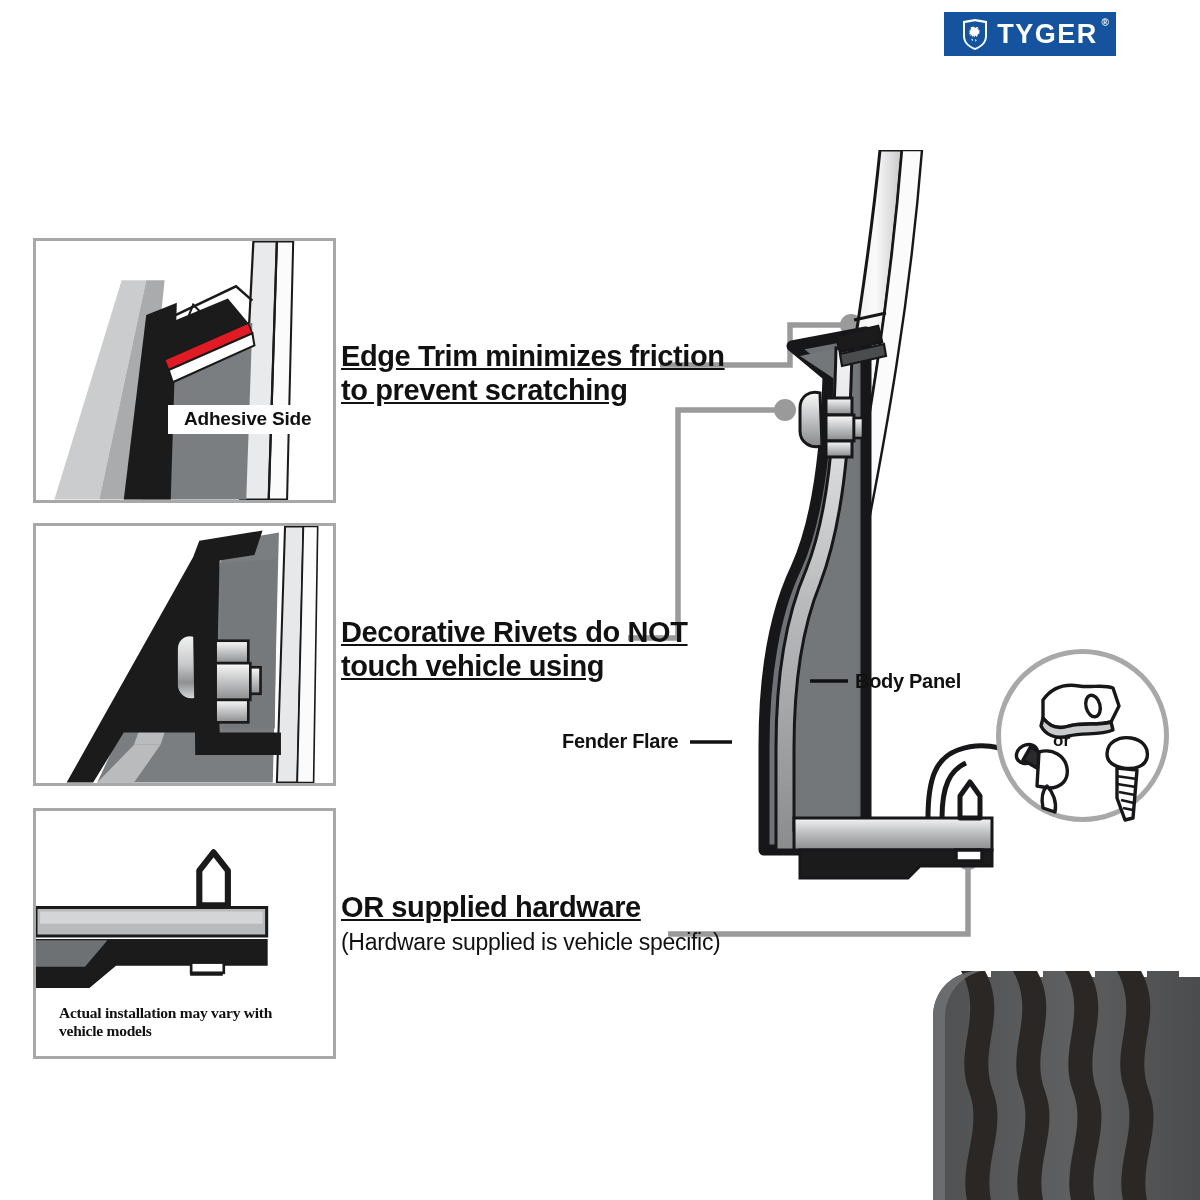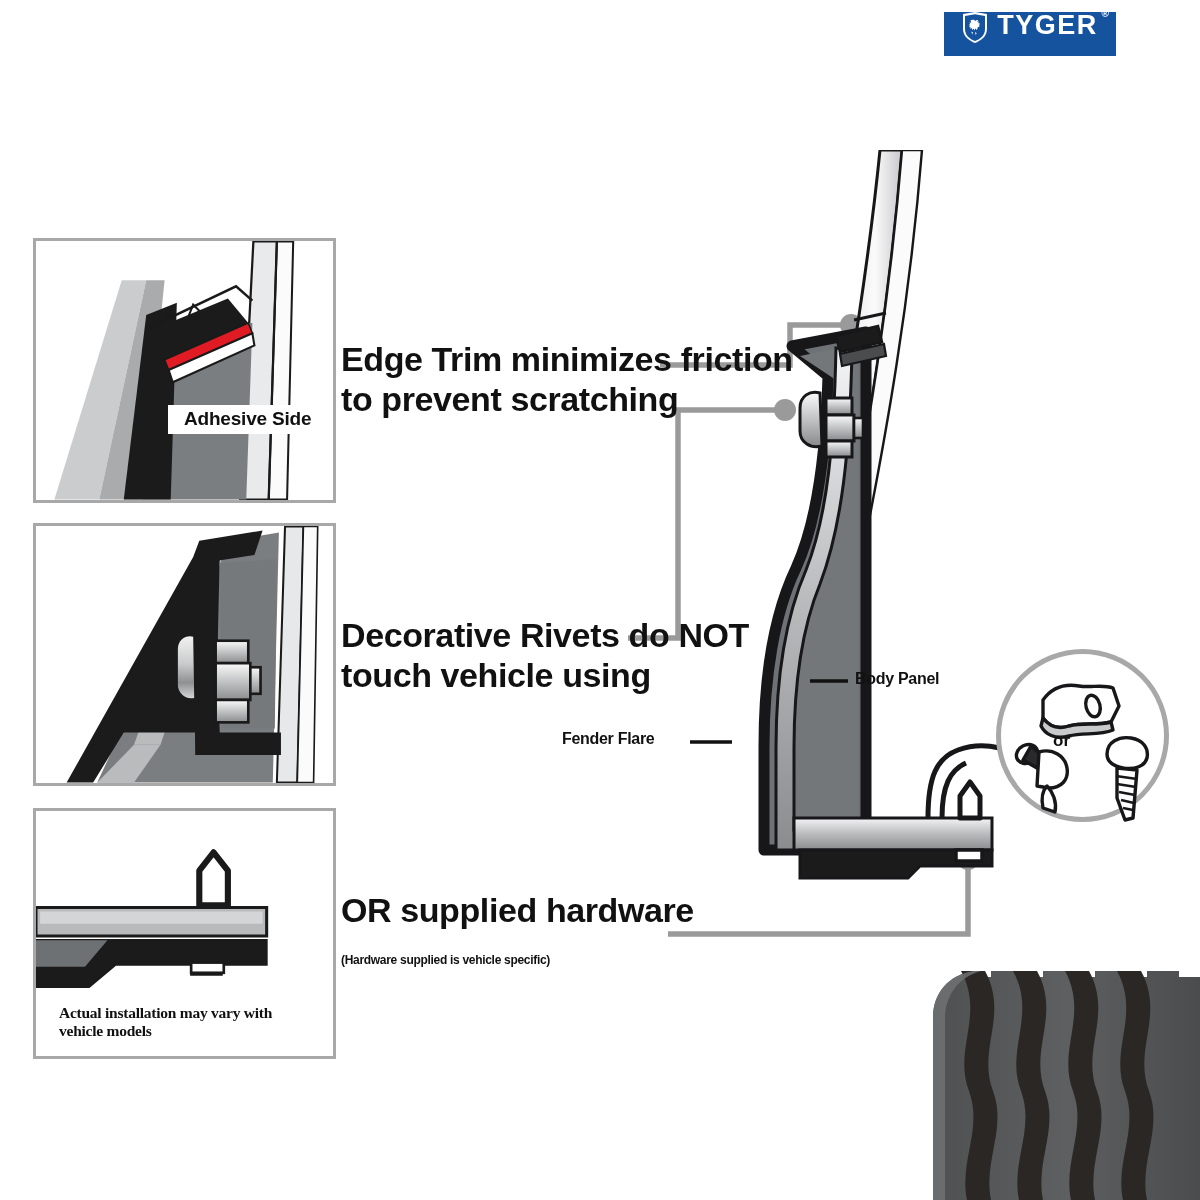--- a/index.html
+++ b/index.html
@@ -8,21 +8,21 @@
     background:#ffffff;
     font-family:"Liberation Sans",sans-serif;
     -webkit-font-smoothing:antialiased;
   }
   .abs{position:absolute;}
 
   
   #brand-logo{
     left:944px;top:12px;width:172px;height:44px;
     background:#15539e;
-    display:flex;justify-content:center;gap:9px;
+    display:flex;align-items:center;justify-content:center;gap:9px;
     box-shadow:inset 0 0 0 1px #15539e;
   }
   #brand-logo .shield{width:26px;height:31px;flex:0 0 auto;}
   #brand-logo .wordmark{
     color:#ffffff;font-weight:bold;font-size:27px;letter-spacing:1.5px;
     font-family:"Liberation Sans",sans-serif;line-height:1;position:relative;
   }
   #brand-logo .reg{
     position:absolute;top:-3px;right:-11px;font-size:10px;letter-spacing:0;
   }
@@ -42,40 +42,40 @@
   }
   .panel-note{
     left:59px;top:1004px;width:250px;
     font-size:15.5px;font-weight:bold;color:#111111;
     line-height:1.18;letter-spacing:-0.25px;font-family:Liberation Serif, serif;
   }
 
   
   .callout{color:#111111;letter-spacing:-0.4px;}
   .callout .line{
-    font-size:34px;font-weight:bold;line-height:1.18;white-space:nowrap;
+    font-size:29px;font-weight:bold;line-height:1.18;white-space:nowrap;text-decoration:underline;
   }
   .callout .sub{
-    font-size:12px;font-weight:bold;line-height:1.2;
-    white-space:nowrap;margin-top:23px;letter-spacing:-0.3px;
+    font-size:23px;font-weight:normal;line-height:1.2;
+    white-space:nowrap;margin-top:5px;letter-spacing:-0.3px;
   }
   #callout-edge-trim{left:341px;top:339px;}
   #callout-rivets{left:341px;top:615px;}
   #callout-hardware{left:341px;top:890px;}
 
   
   #leader-overlay{left:0;top:0;width:1200px;height:1200px;pointer-events:none;}
 
   
   #main-diagram{left:640px;top:150px;width:420px;height:740px;}
   #main-diagram svg{display:block;}
 
   
   .part-label{
-    font-size:16px;font-weight:bold;color:#111111;
+    font-size:20px;font-weight:bold;color:#111111;
     letter-spacing:-0.3px;white-space:nowrap;
   }
   #label-body-panel{left:855px;top:670px;}
   #label-fender-flare{left:562px;top:730px;}
 
   
   #hardware-circle{left:995px;top:648px;width:175px;height:175px;}
   #hardware-circle svg{display:block;}
   .or-text{
     left:1053px;top:731px;font-size:17px;font-weight:bold;color:#111111;

